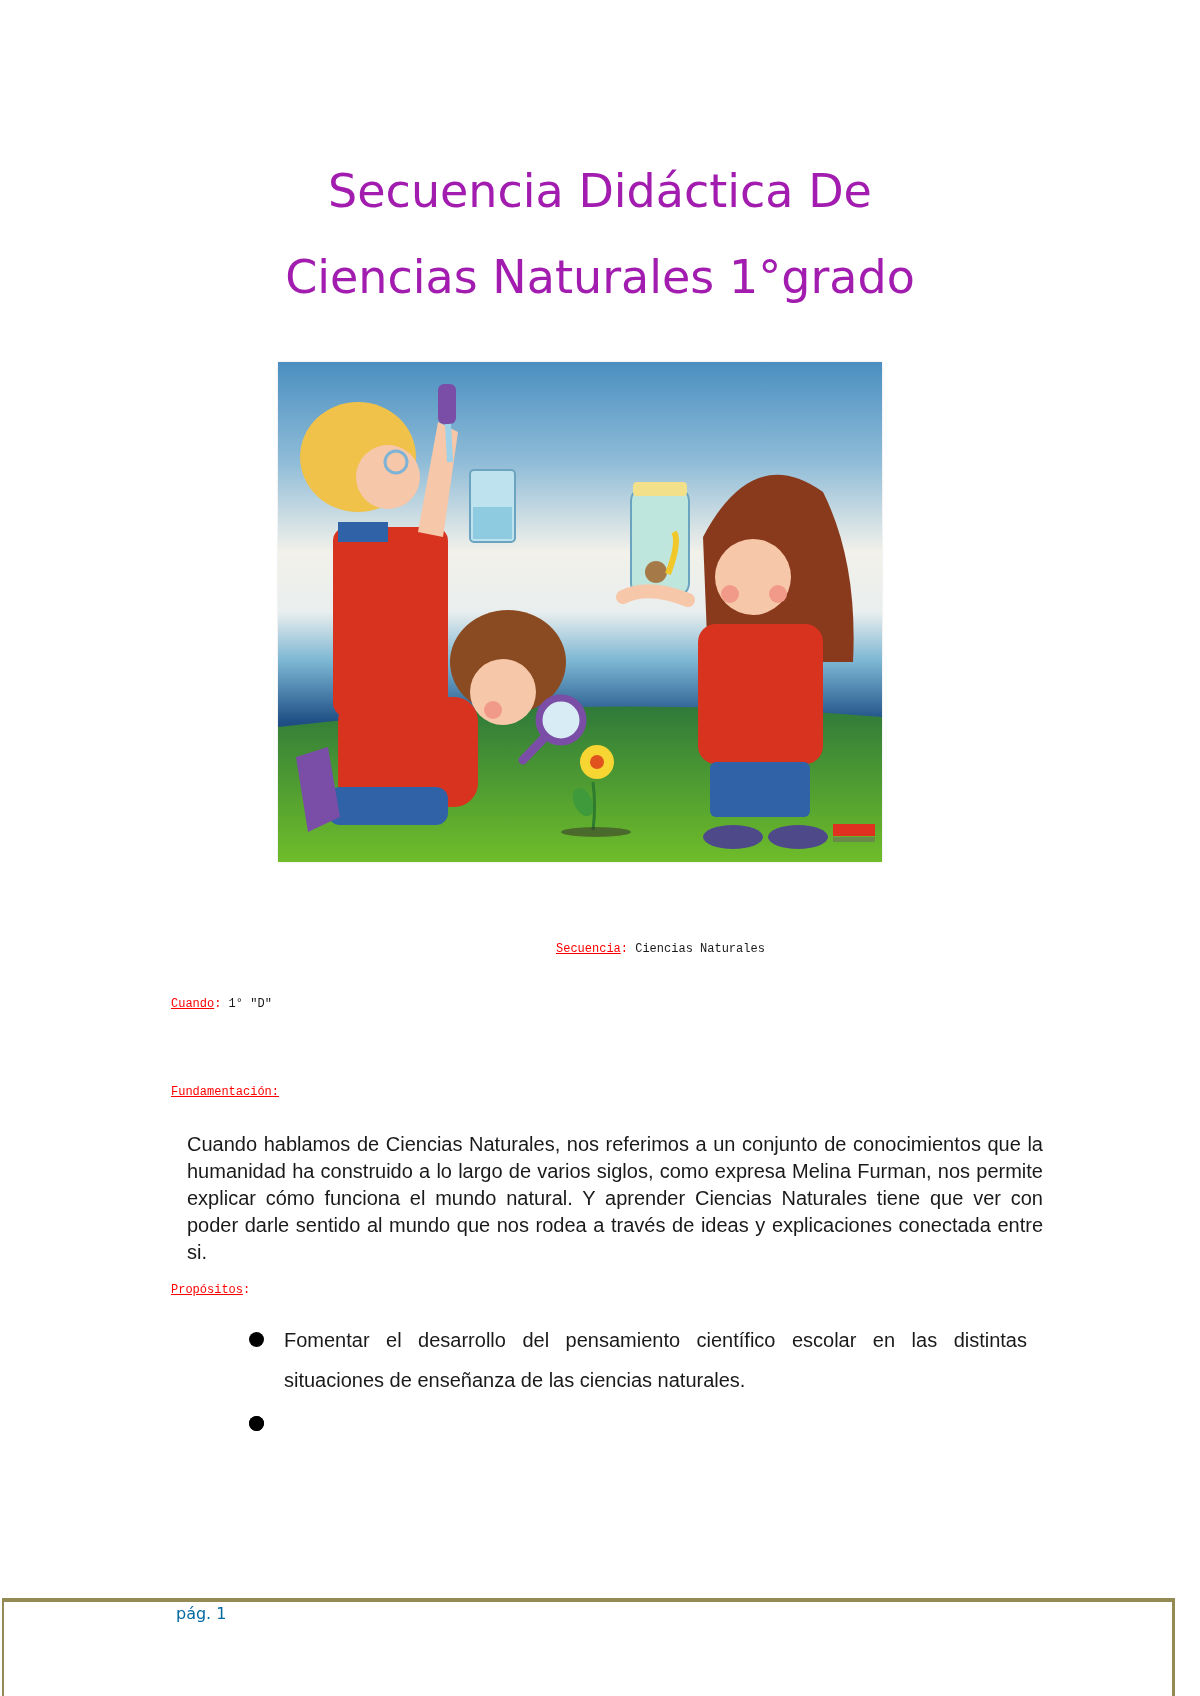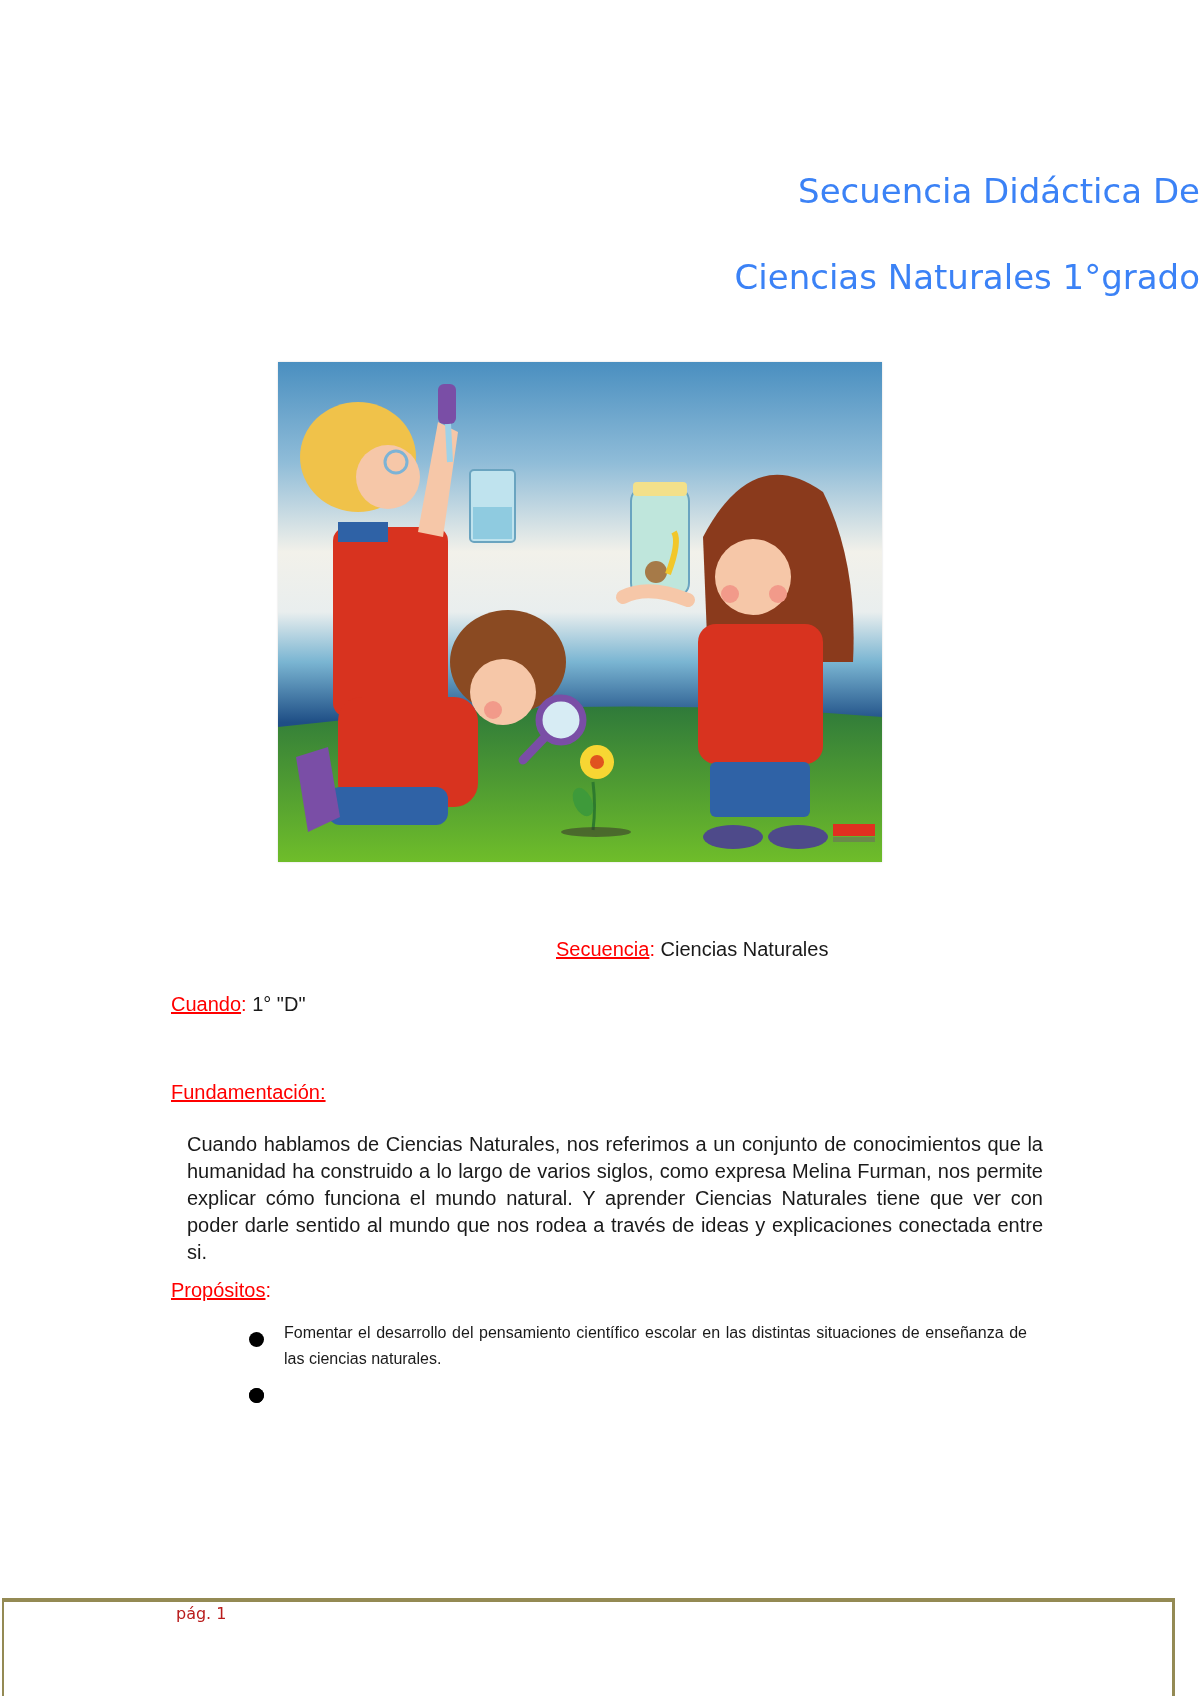--- a/index.html
+++ b/index.html
@@ -19,46 +19,47 @@
     position: absolute;
     left: 0; top: 0;
     width: 1200px;
     height: 1696px;
   }
   .title {
     position: absolute;
     left: 0;
     width: 1200px;
     top: 148px;
-    text-align: right;
+    text-align: center;
     font-family: "DejaVu Sans", sans-serif;
-    color: #3b82f6;
-    font-size: 34px;
+    color: #a21caf;
+    font-size: 46px;
     line-height: 86px;
     margin: 0;
     font-weight: normal;
   }
   .title span { display: block; }
 
   .illustration {
     position: absolute;
     left: 278px;
     top: 362px;
     width: 604px;
     height: 500px;
     overflow: hidden;
     box-shadow: 0 0 2px rgba(0,0,0,0.15);
   }
   .illustration svg { display: block; width: 100%; height: 100%; }
 
   .meta-line {
     position: absolute;
-    font-size: 20px;
+    font-size: 12px;
     line-height: 24px;
     white-space: nowrap;
+    font-family: Liberation Mono, monospace;
   }
   .lbl {
     color: #ff0000;
     text-decoration: underline;
   }
   .colon-red { color: #ff0000; }
 
   .body-para {
     position: absolute;
     left: 171px;
@@ -75,22 +76,22 @@
     left: 247px;
     top: 1320px;
     width: 780px;
     margin: 0;
     padding: 0;
     list-style: none;
   }
   .purposes li {
     position: relative;
     padding-left: 37px;
-    font-size: 16px;
-    line-height: 26px;
+    font-size: 20px;
+    line-height: 40px;
     text-align: justify;
     margin-bottom: 4px;
   }
   .bullet {
     position: absolute;
     left: 2px;
     top: 12px;
     width: 15px;
     height: 15px;
     border-radius: 50%;
@@ -106,21 +107,21 @@
     border-top: 4px solid #948a54;
     border-left: 2px solid #948a54;
     border-right: 3px solid #948a54;
   }
   .page-number {
     position: absolute;
     left: 176px;
     top: 1604px;
     font-family: "DejaVu Sans", sans-serif;
     font-size: 16px;
-    color: #b91c1c;
+    color: #0369a1;
   }
 </style>
 </head>
 <body>
 
 <div class="page">
 
   <h1 class="title">
     <span>Secuencia Didáctica De</span>
     <span>Ciencias Naturales 1°grado</span>

